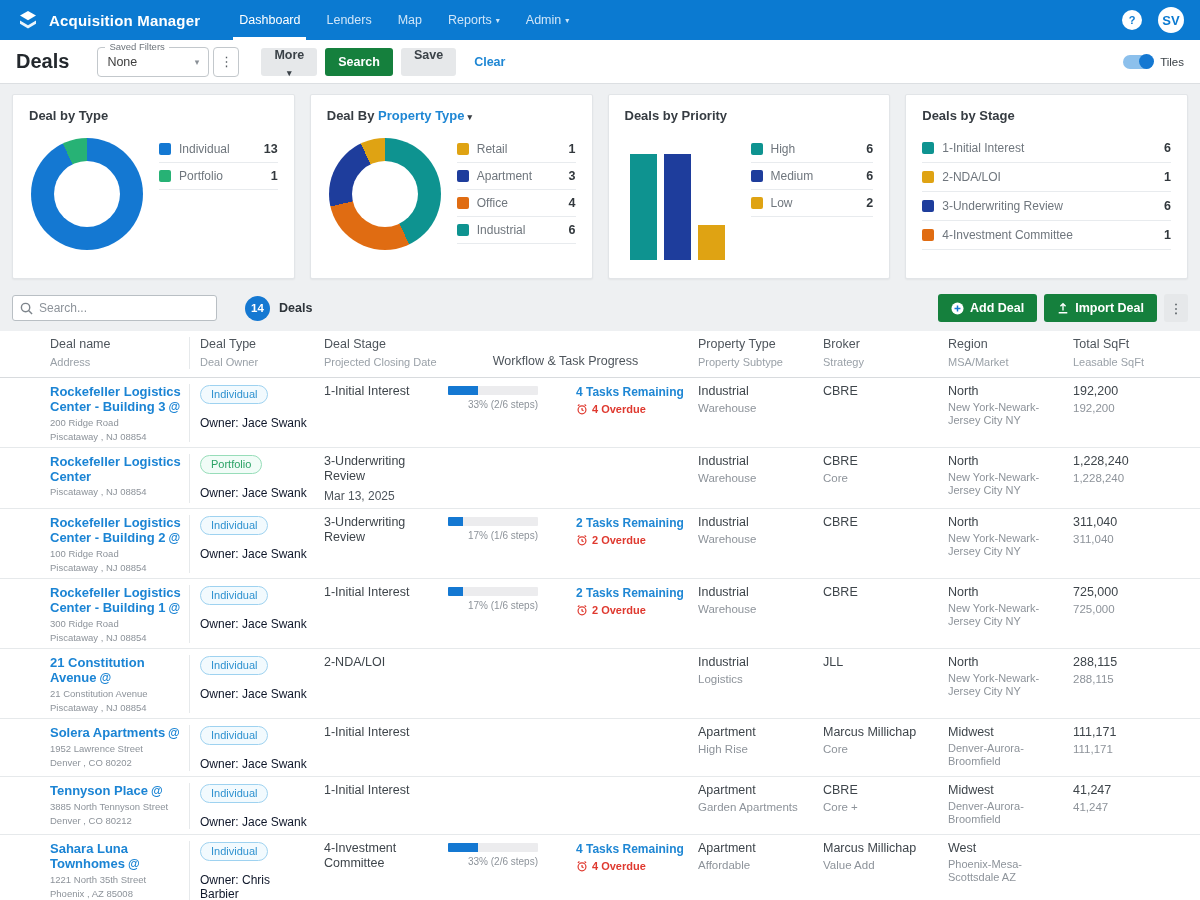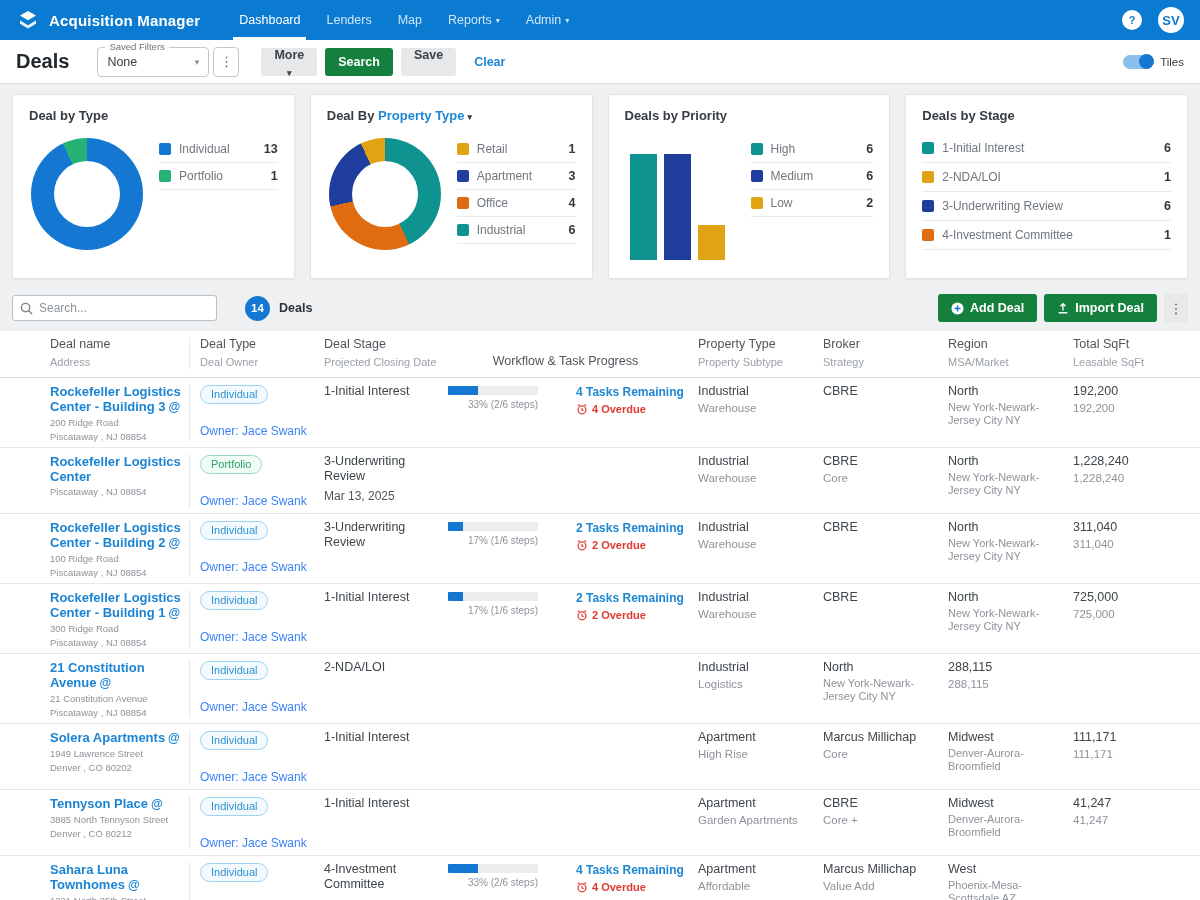--- a/index.html
+++ b/index.html
@@ -82,21 +82,21 @@
   .c4.head { text-align:center; }
   .c4.head .th-main { margin-top:17px; }
 
   .row { display:flex; border-bottom:1px solid #e6e9eb; padding:6px 0 5px; }
   .deal-name { font-size:13px; font-weight:700; color:#1b84d4; line-height:15px; cursor:pointer; }
   .at-icon { font-weight:700; margin-left:3px; font-size:12px; }
   .addr { font-size:9.5px; color:#8d939a; line-height:11.5px; margin-top:2px; }
   .badge { display:inline-block; font-size:11px; line-height:14px; padding:1px 10px 2px; border-radius:10px; border:1px solid; }
   .badge.individual { color:#2f92d0; border-color:#9ed2f0; background:#f2fafe; }
   .badge.portfolio  { color:#2aa265; border-color:#97ddb9; background:#f1fcf7; }
-  .owner { font-size:12px; color:#3b82f6; margin-top:20px; }
+  .owner { font-size:12px; color:#0f172a; margin-top:12px; }
   .stage { font-size:12.5px; color:#3e454b; line-height:15px; }
   .stage-date { font-size:12px; color:#4e555c; margin-top:5px; }
   .c4-inner { display:flex; }
   .prog-wrap { width:90px; margin-left:5px; margin-top:2px; }
   .prog-track { height:9px; background:#ececee; border-radius:1px; overflow:hidden; }
   .prog-fill { height:100%; background:#1478d2; }
   .prog-label { font-size:10px; color:#8d939a; text-align:right; margin-top:4px; white-space:nowrap; }
   .tasks { margin-left:38px; margin-top:1px; }
   .tasks-remaining { font-size:12px; font-weight:700; color:#1f87d4; cursor:pointer; }
   .overdue { display:flex; align-items:center; margin-top:4px; color:#df392f; font-size:11px; font-weight:700; gap:4px; }
@@ -524,33 +524,36 @@
         <div class="c3">
           <div class="stage">2-NDA/LOI</div>
         </div>
         <div class="c4">
           <div class="c4-inner"></div>
         </div>
         <div class="c5">
           <div class="cell-main">Industrial</div>
           <div class="cell-sub">Logistics</div>
         </div>
+        <div class="c6">
+          <div class="cell-main">JLL</div>
+        </div>
         <div class="c7">
           <div class="cell-main">North</div>
           <div class="msa">New York-Newark-Jersey City NY</div>
         </div>
         <div class="c8">
           <div class="cell-main">288,115</div>
           <div class="cell-sub">288,115</div>
         </div>
       </div>
       <div class="row">
         <div class="c1">
           <div class="deal-name"><span>Solera Apartments</span><span class="at-icon">@</span></div>
-          <div class="addr">1949 Lawrence Street</div>
+          <div class="addr">1952 Lawrence Street</div>
           <div class="addr">Denver , CO 80202</div>
         </div>
         <div class="c2"><span class="badge individual">Individual</span><div class="owner">Owner: Jace Swank</div></div>
         <div class="c3">
           <div class="stage">1-Initial Interest</div>
         </div>
         <div class="c4">
           <div class="c4-inner"></div>
         </div>
         <div class="c5">

